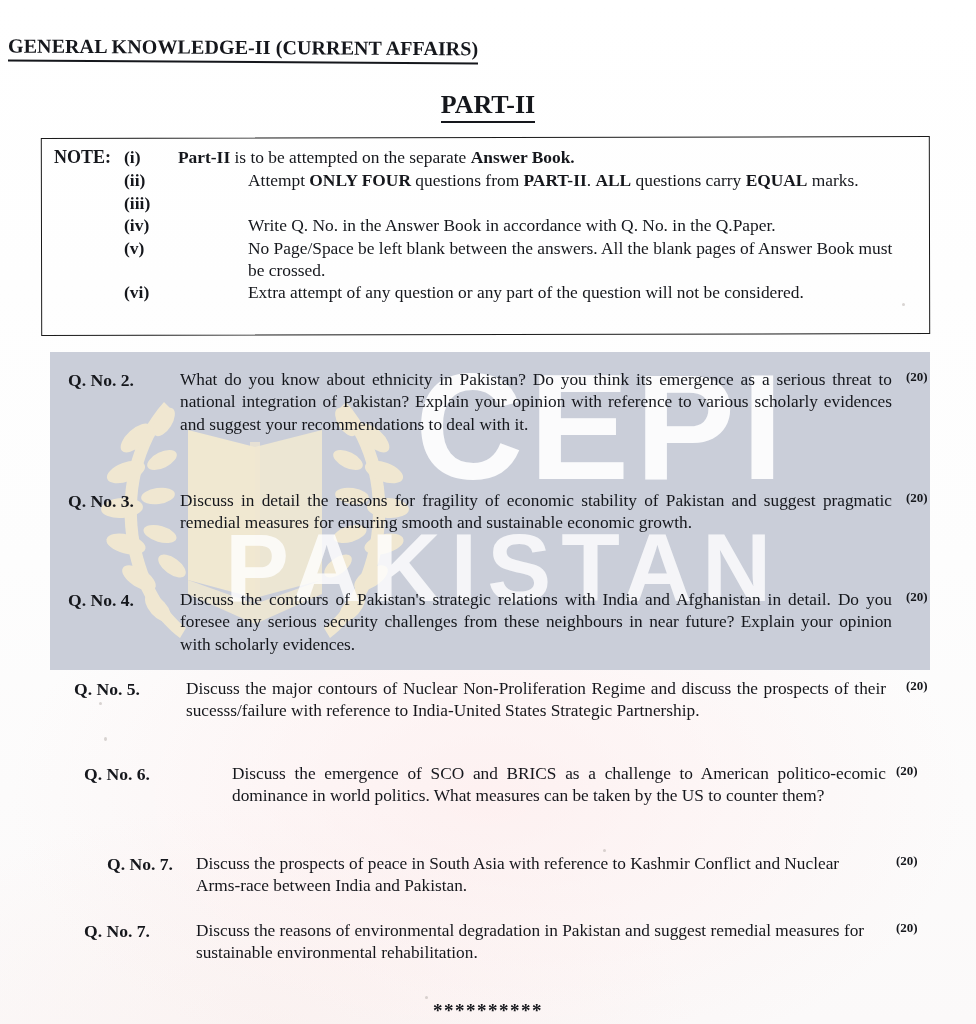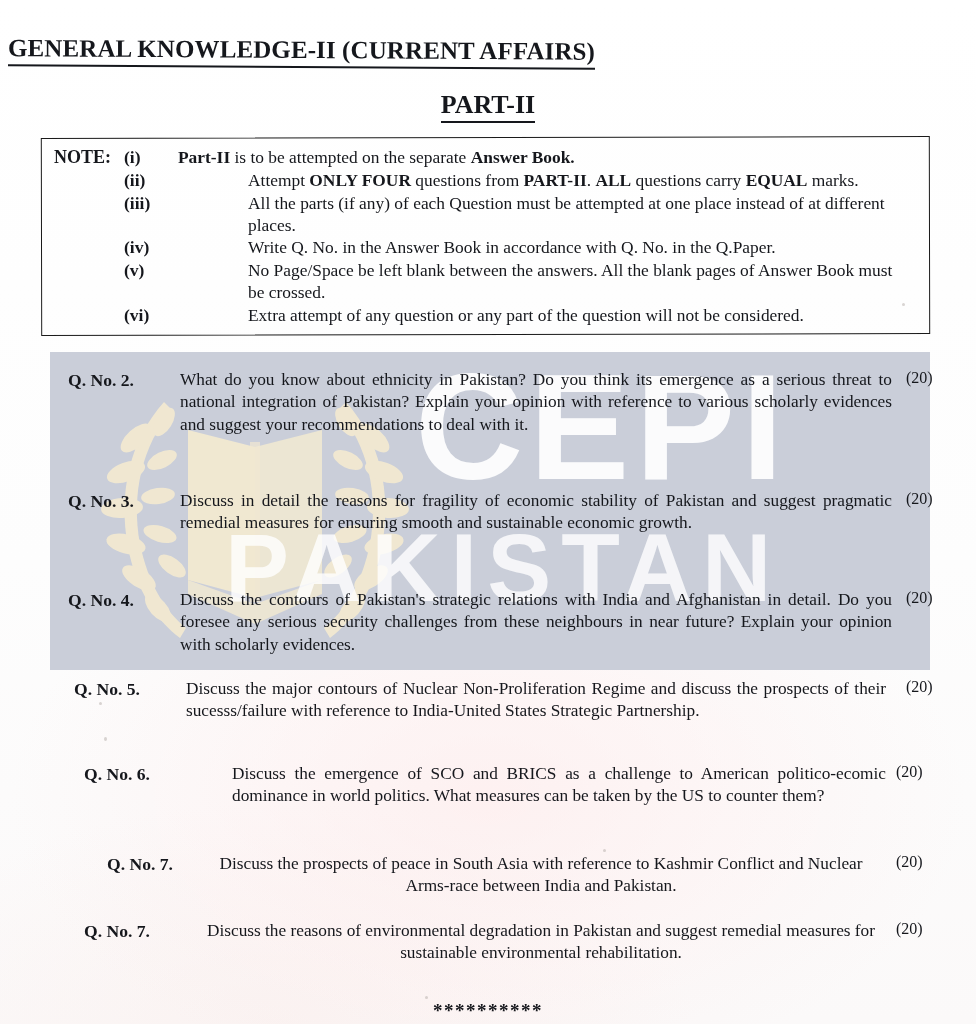--- a/index.html
+++ b/index.html
@@ -24,21 +24,21 @@
       radial-gradient(ellipse 70% 40% at 50% 78%, rgba(255,232,232,0.55) 0%, rgba(255,255,255,0) 70%),
       radial-gradient(ellipse 60% 30% at 28% 100%, rgba(250,238,236,0.6) 0%, rgba(255,255,255,0) 72%),
       linear-gradient(180deg,#ffffff 0%,#fdfdfd 55%,#fbf9f9 100%);
   }
 
   
   .paper-title {
     position: absolute;
     left: 8px;
     top: 36px;
-    font-size: 25px;
+    font-size: 20px;
     font-weight: bold;
     letter-spacing: .1px;
     white-space: nowrap;
     font-variant: small-caps;
   }
   .paper-title .u {
     border-bottom: 2px solid #15171c;
     padding-bottom: 2px;
     display: inline-block;
     transform: skewY(0.35deg);
@@ -157,25 +157,25 @@
     flex: 0 0 auto;
     font-weight: bold;
     font-size: 17.6px;
     white-space: nowrap;
   }
   .q-body {
     flex: 1 1 auto;
     text-align: justify;
     text-justify: inter-word;
   }
-  .q-body.nj { text-align: center; }
+  .q-body.nj { text-align: left; }
   .q-marks {
     position: absolute;
-    font-weight: normal;
-    font-size: 16px;
+    font-weight: bold;
+    font-size: 13px;
     white-space: nowrap;
     text-align: center;
   }
 
   
   .footer-stars {
     position: absolute;
     left: 0; right: 0;
     top: 1000px;
     text-align: center;
@@ -212,21 +212,20 @@
           <span class="note-label">NOTE:</span>
           <span class="note-rn">(i)</span>
           <span class="note-text"><b class="hv">Part-II</b><span> is to be attempted on the separate </span><b class="hv">Answer Book.</b></span>
         </div>
         <div class="note-row">
           <span class="note-rn indent">(ii)</span>
           <span class="note-text"><span>Attempt </span><b class="hv">ONLY FOUR</b><span> questions from </span><b class="hv">PART-II</b><span>. </span><b class="hv">ALL</b><span> questions carry </span><b class="hv">EQUAL</b><span> marks.</span></span>
         </div>
         <div class="note-row">
           <span class="note-rn indent">(iii)</span>
-          <span class="note-text"><span>All the parts (if any) of each Question must be attempted at one place instead of at different places.</span></span>
         </div>
         <div class="note-row">
           <span class="note-rn indent">(iv)</span>
           <span class="note-text"><span>Write Q. No. in the Answer Book in accordance with Q. No. in the Q.Paper.</span></span>
         </div>
         <div class="note-row">
           <span class="note-rn indent">(v)</span>
           <span class="note-text"><span>No Page/Space be left blank between the answers. All the blank pages of Answer Book must be crossed.</span></span>
         </div>
         <div class="note-row">

